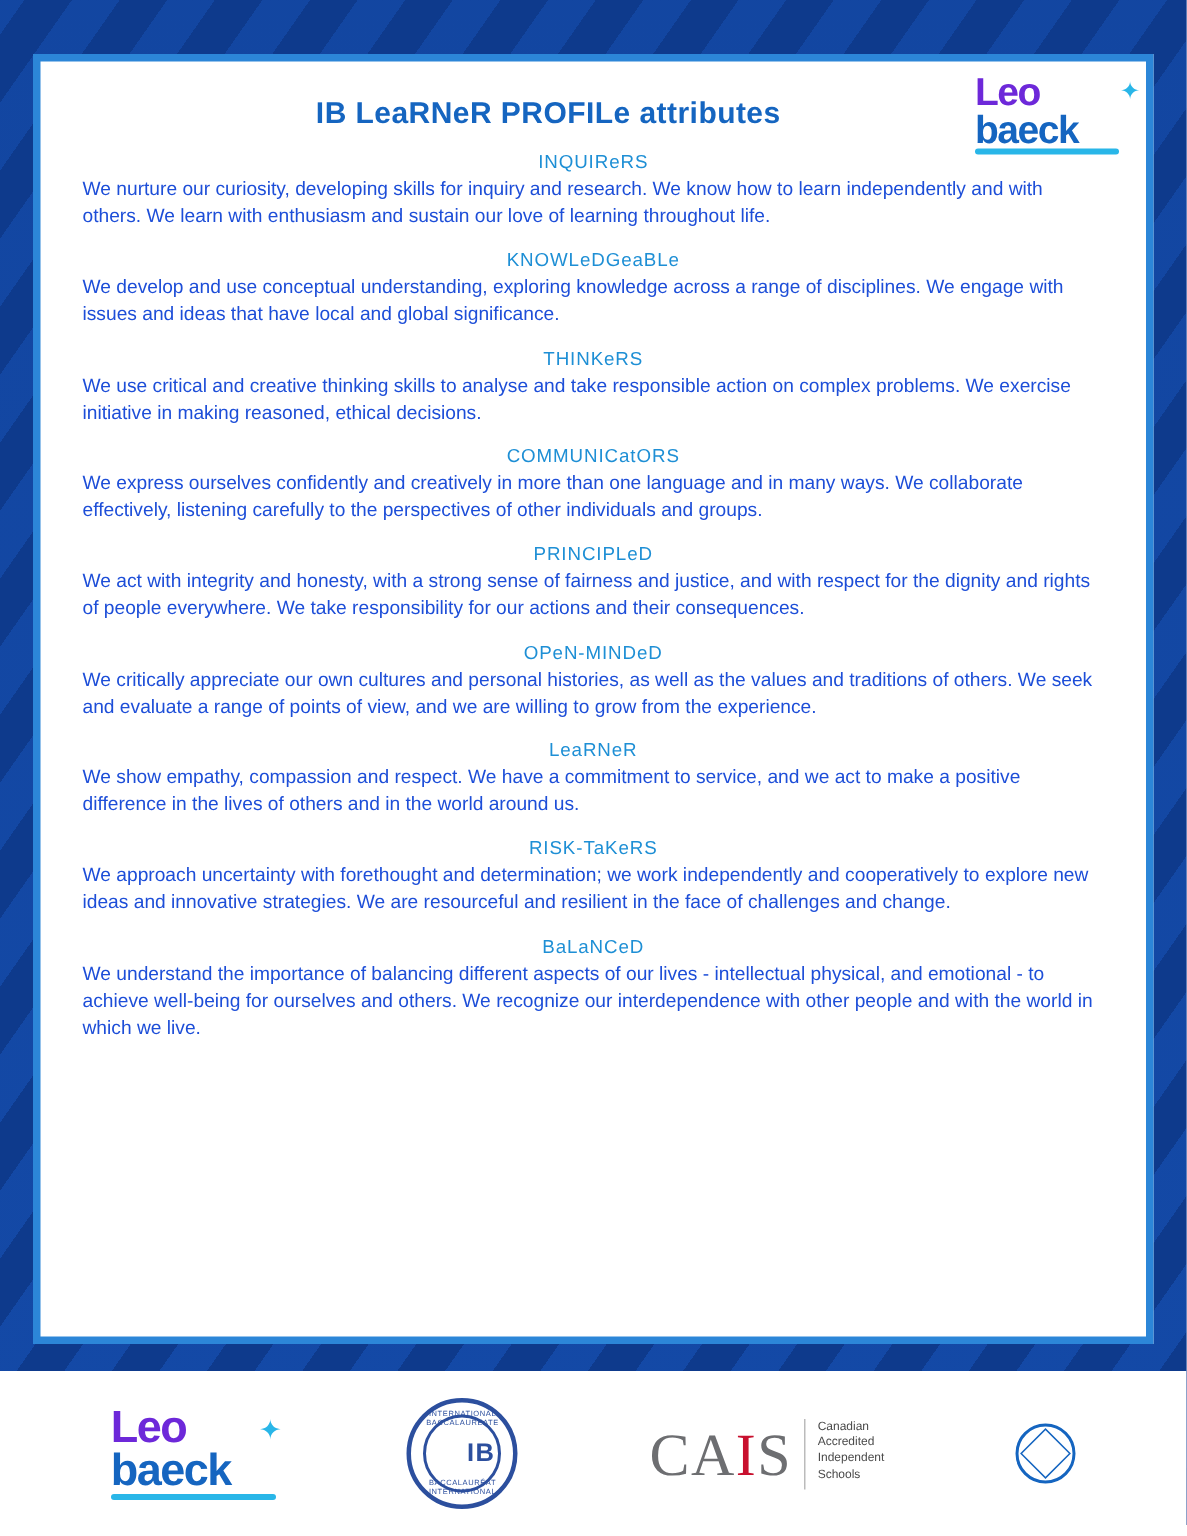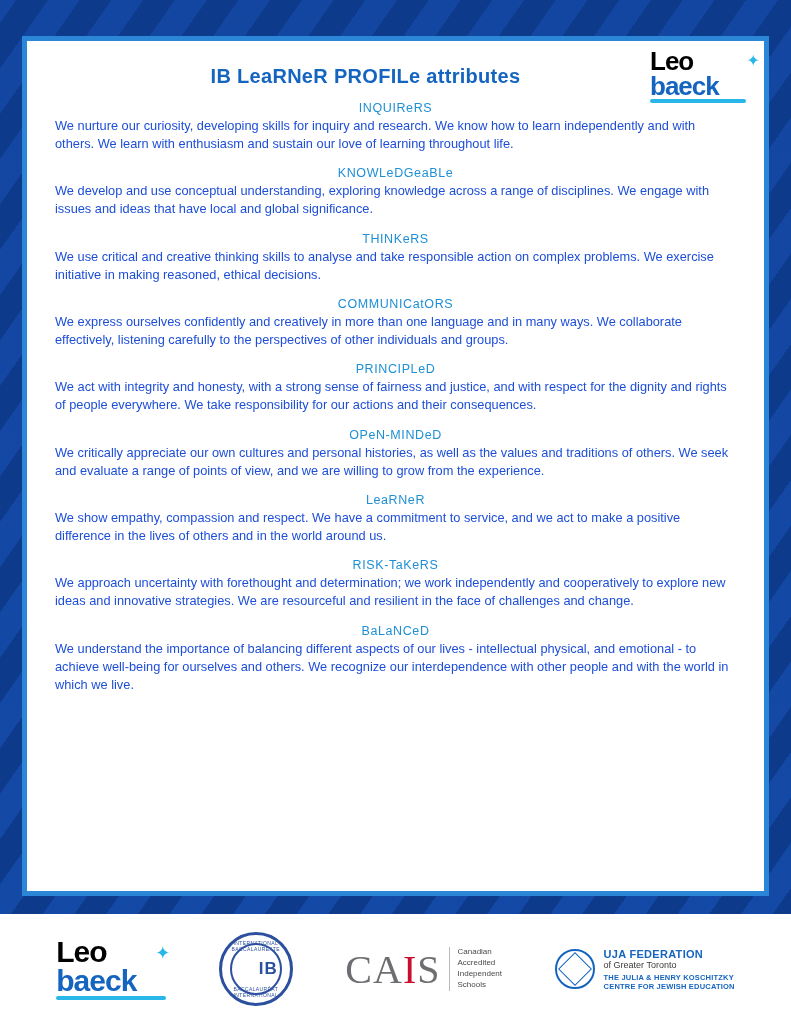--- a/index.html
+++ b/index.html
@@ -117,21 +117,21 @@
   }
   .footer-logo {
     display: flex;
     align-items: center;
     justify-content: center;
   }
 
   
   .leo-logo { position: relative; font-family: "Liberation Sans", sans-serif; }
   .leo-line1 {
-    color: #000000;
+    color: #6d28d9;
     font-weight: bold;
     font-size: 26px;
     letter-spacing: -1px;
     line-height: 0.95;
   }
   .leo-line2 {
     color: #1565c0;
     font-weight: bold;
     font-size: 26px;
     letter-spacing: -1px;
@@ -181,21 +181,20 @@
     letter-spacing: 0.4px;
     width: 100%;
     text-align: center;
   }
   .ib-ring-top { top: 5px; }
   .ib-ring-bottom { bottom: 5px; }
 
   
   .cais {
     display: flex;
-    align-items: center;
     gap: 8px;
   }
   .cais-letters {
     font-family: "Liberation Serif", serif;
     font-size: 40px;
     letter-spacing: 1px;
   }
   .cais-c { color: #6d6e71; }
   .cais-a { color: #6d6e71; }
   .cais-i { color: #c8102e; }
@@ -333,24 +332,18 @@
         <div class="cais-sub" style="white-space:pre-line;">Canadian
 Accredited
 Independent
 Schools</div>
       </div>
     </div>
 
     <div class="footer-logo">
       <div class="uja">
         <div class="uja-mark"></div>
-        <div class="uja-text">
-          <div class="uja-l1">UJA FEDERATION</div>
-          <div class="uja-l2">of Greater Toronto</div>
-          <div class="uja-l3">THE JULIA &amp; HENRY KOSCHITZKY</div>
-          <div class="uja-l4">CENTRE FOR JEWISH EDUCATION</div>
-        </div>
       </div>
     </div>
 
   </div>
 
 </div>
 
 </body></html>

